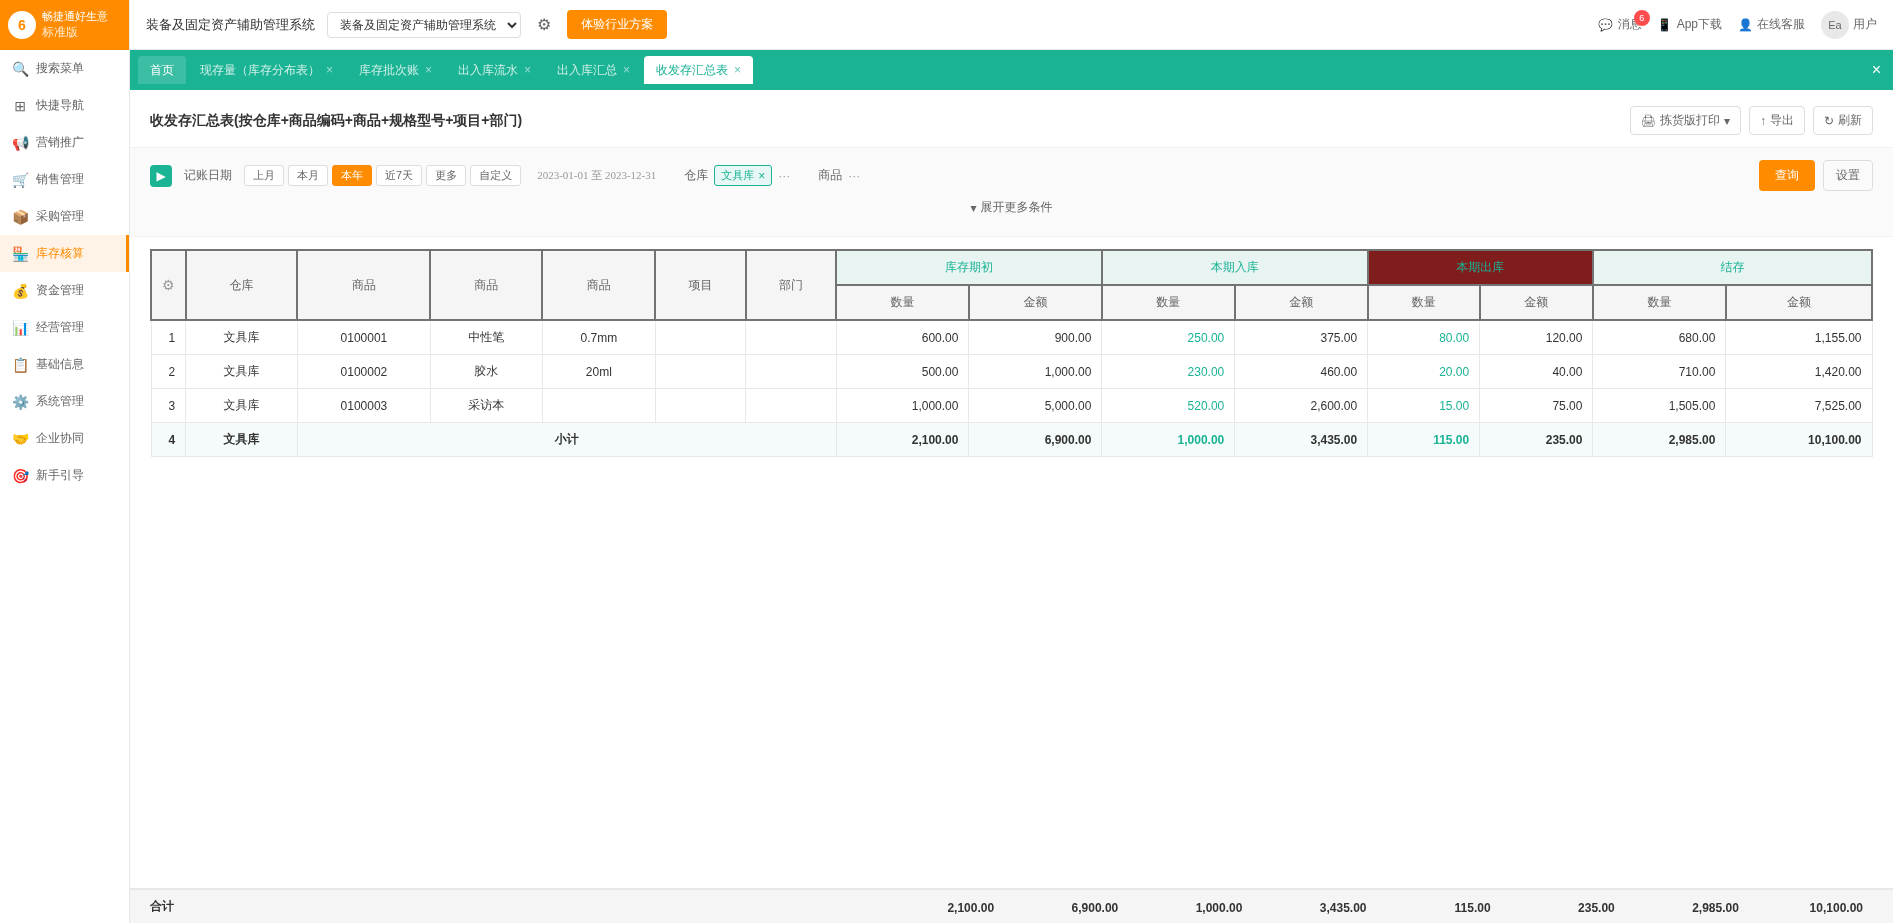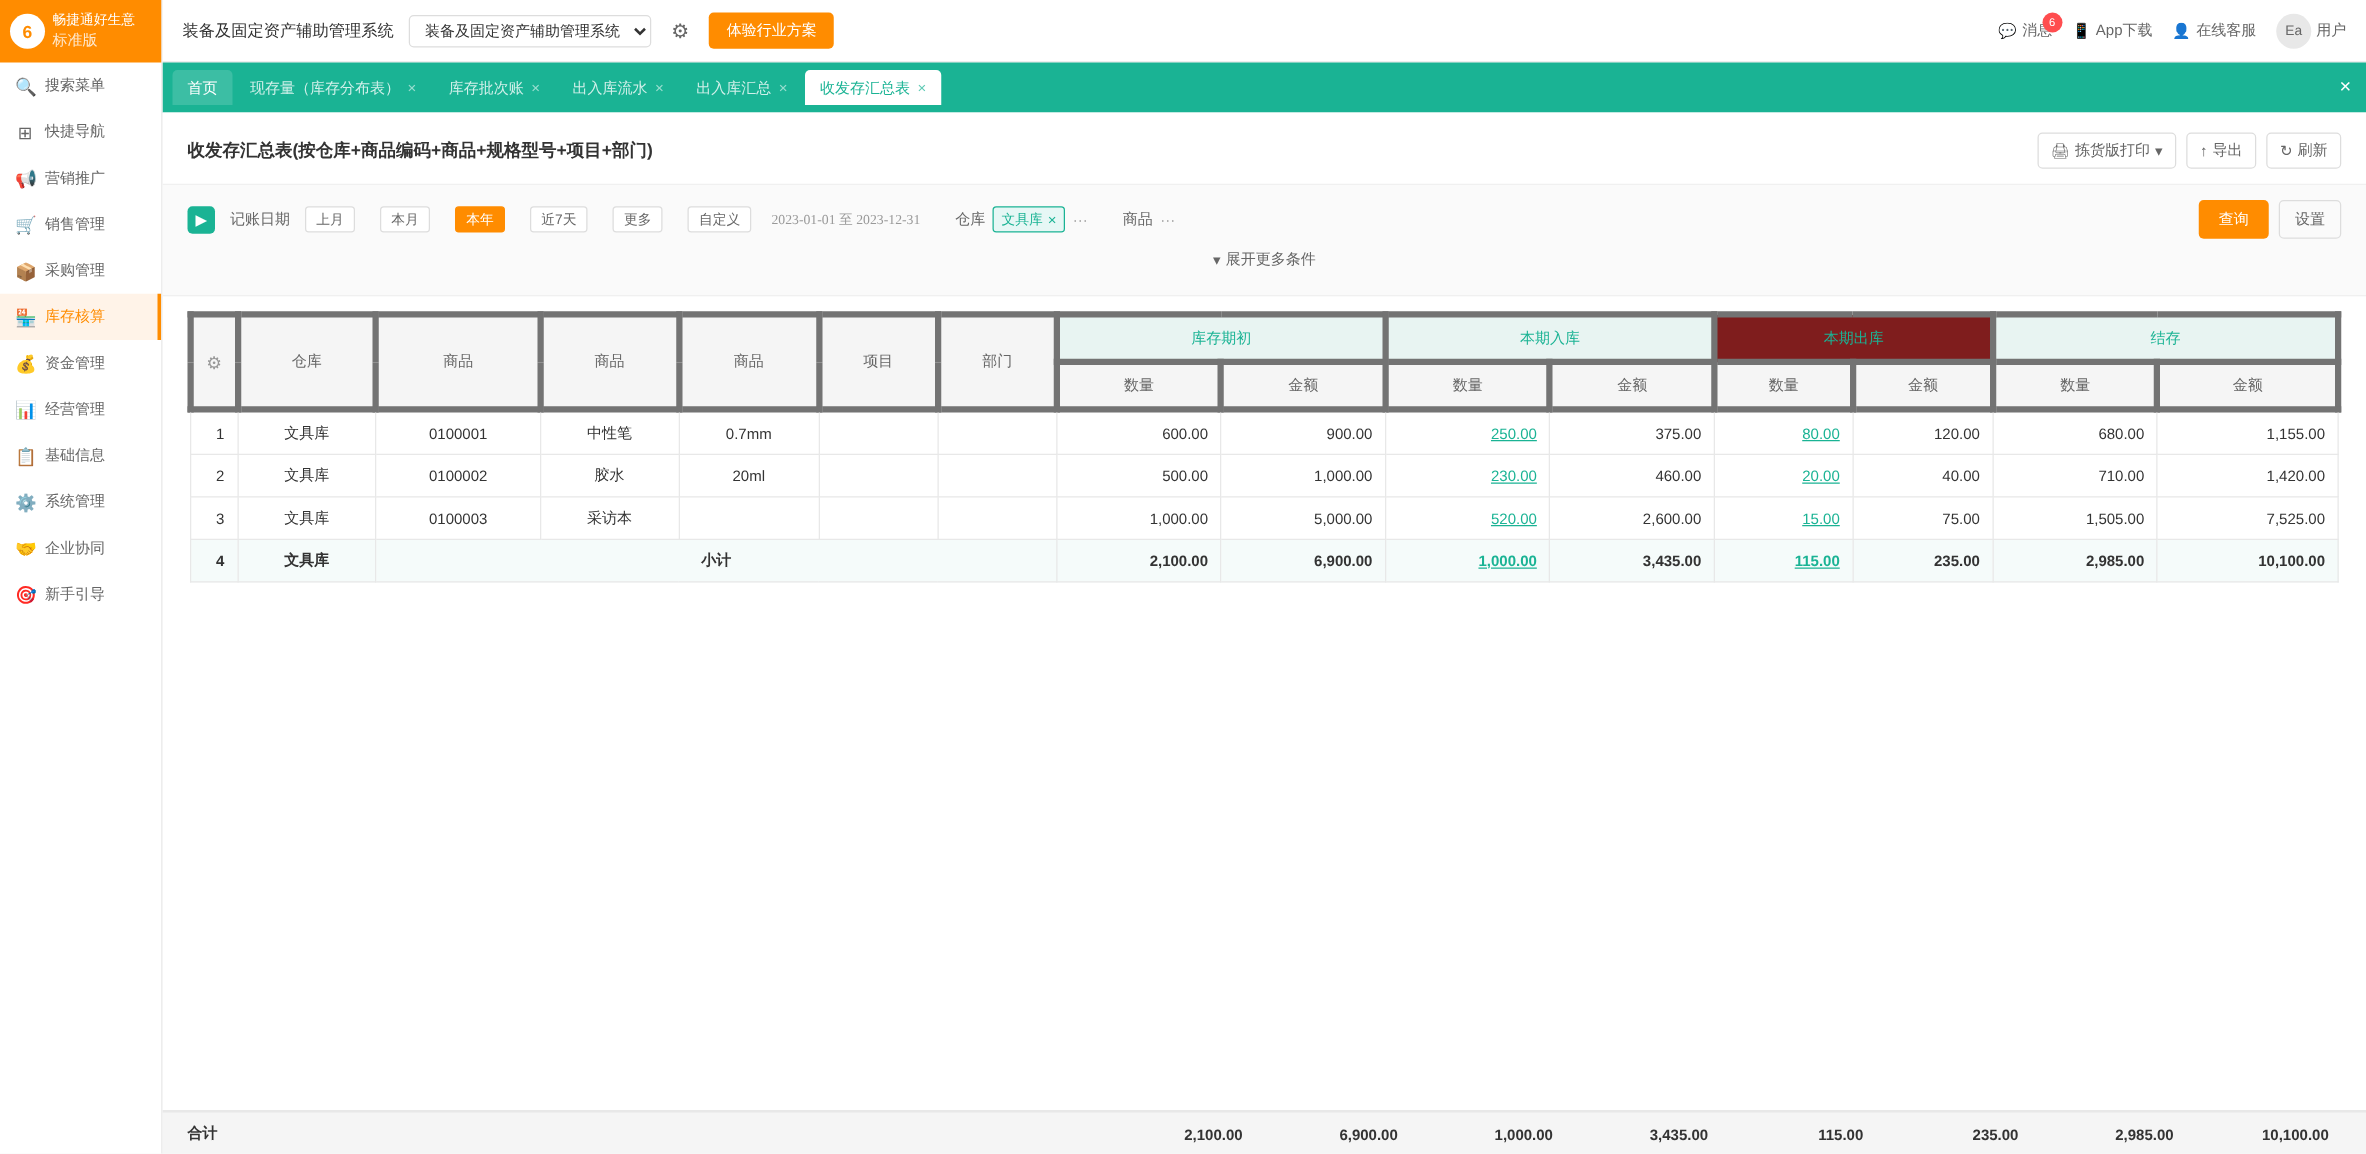--- a/index.html
+++ b/index.html
@@ -44,43 +44,43 @@
     .page-header { padding: 16px 20px 12px; border-bottom: 1px solid #f0f0f0; display: flex; align-items: center; justify-content: space-between; }
     .page-title { font-size: 14px; font-weight: bold; color: #333; }
     .page-actions { display: flex; align-items: center; gap: 8px; }
     .btn-action { display: flex; align-items: center; gap: 4px; padding: 5px 10px; border: 1px solid #ddd; border-radius: 4px; background: #fff; cursor: pointer; font-size: 12px; color: #666; }
 
     
     .filter-area { padding: 12px 20px; background: #fafafa; border-bottom: 1px solid #f0f0f0; }
     .filter-row { display: flex; align-items: center; gap: 12px; flex-wrap: wrap; }
     .filter-expand-btn { width: 22px; height: 22px; background: #1ab394; color: #fff; border: none; border-radius: 4px; cursor: pointer; display: flex; align-items: center; justify-content: center; font-size: 12px; }
     .filter-label { font-size: 12px; color: #666; }
-    .filter-date-btns { display: flex; gap: 20px; justify-content: space-between; }
+    .filter-date-btns { display: flex; gap: 4px; justify-content: space-between; }
     .filter-date-btn { padding: 2px 8px; border: 1px solid #ddd; border-radius: 3px; background: #fff; cursor: pointer; font-size: 11px; color: #666; }
     .filter-date-btn.active { background: #ff8c00; color: #fff; border-color: #ff8c00; }
     .filter-date-range { font-size: 11px; color: #999; margin-left: 4px; font-family: Liberation Serif, serif; }
     .filter-warehouse { display: flex; align-items: center; gap: 6px; margin-left: 16px; }
     .filter-tag { display: flex; align-items: center; gap: 4px; background: #e6f7f5; border: 1px solid #1ab394; border-radius: 3px; padding: 2px 6px; font-size: 11px; color: #1ab394; }
     .filter-tag-close { cursor: pointer; font-size: 12px; }
     .filter-more { color: #999; font-size: 12px; cursor: pointer; }
     .filter-goods { display: flex; align-items: center; gap: 6px; margin-left: 16px; }
     .filter-query-btn { background: #ff8c00; color: #fff; border: none; border-radius: 4px; padding: 6px 16px; font-size: 12px; cursor: pointer; margin-left: auto; }
     .filter-settings-btn { background: none; border: 1px solid #ddd; border-radius: 4px; padding: 6px 12px; font-size: 12px; color: #666; cursor: pointer; }
 
     .filter-expand-row { display: flex; align-items: center; justify-content: center; padding: 8px 0; }
     .expand-more-btn { display: flex; align-items: center; gap: 4px; background: none; border: none; color: #666; font-size: 12px; cursor: pointer; }
 
     
     .table-container { padding: 0 20px 20px; }
     .data-table { width: 100%; border-collapse: collapse; margin-top: 12px; font-size: 12px; }
-    .data-table th { background: #f5f5f5; padding: 8px 10px; text-align: center; border: 5px solid #737373; color: #666; font-weight: normal; white-space: nowrap; }
+    .data-table th { background: #f5f5f5; padding: 8px 10px; text-align: center; border: 2px solid #737373; color: #666; font-weight: normal; white-space: nowrap; }
     .data-table td { padding: 8px 10px; border: 1px solid #e8e8e8; text-align: center; color: #333; white-space: nowrap; }
     .data-table .subtotal-row { background: #f5fbfa; font-weight: bold; }
     .data-table .number-cell { text-align: right; }
-    .data-table .link-cell { color: #1ab394; text-decoration: underline; cursor: pointer; }
+    .data-table .link-cell { color: #1ab394; cursor: pointer; }
     .settings-col { width: 30px; }
     .gear-icon-btn { background: none; border: none; cursor: pointer; color: #999; font-size: 14px; }
 
     
     .table-footer { background: #f5f5f5; border-top: 2px solid #e8e8e8; padding: 8px 20px; display: flex; align-items: flex-end; }
     .footer-label { font-weight: bold; color: #333; width: 730px; flex-shrink: 0; }
     .footer-numbers { display: flex; gap: 0; flex: 1; }
     .footer-num { flex: 1; text-align: right; padding: 0 10px; font-size: 12px; color: #333; font-weight: bold; }
   </style>
 </head>

